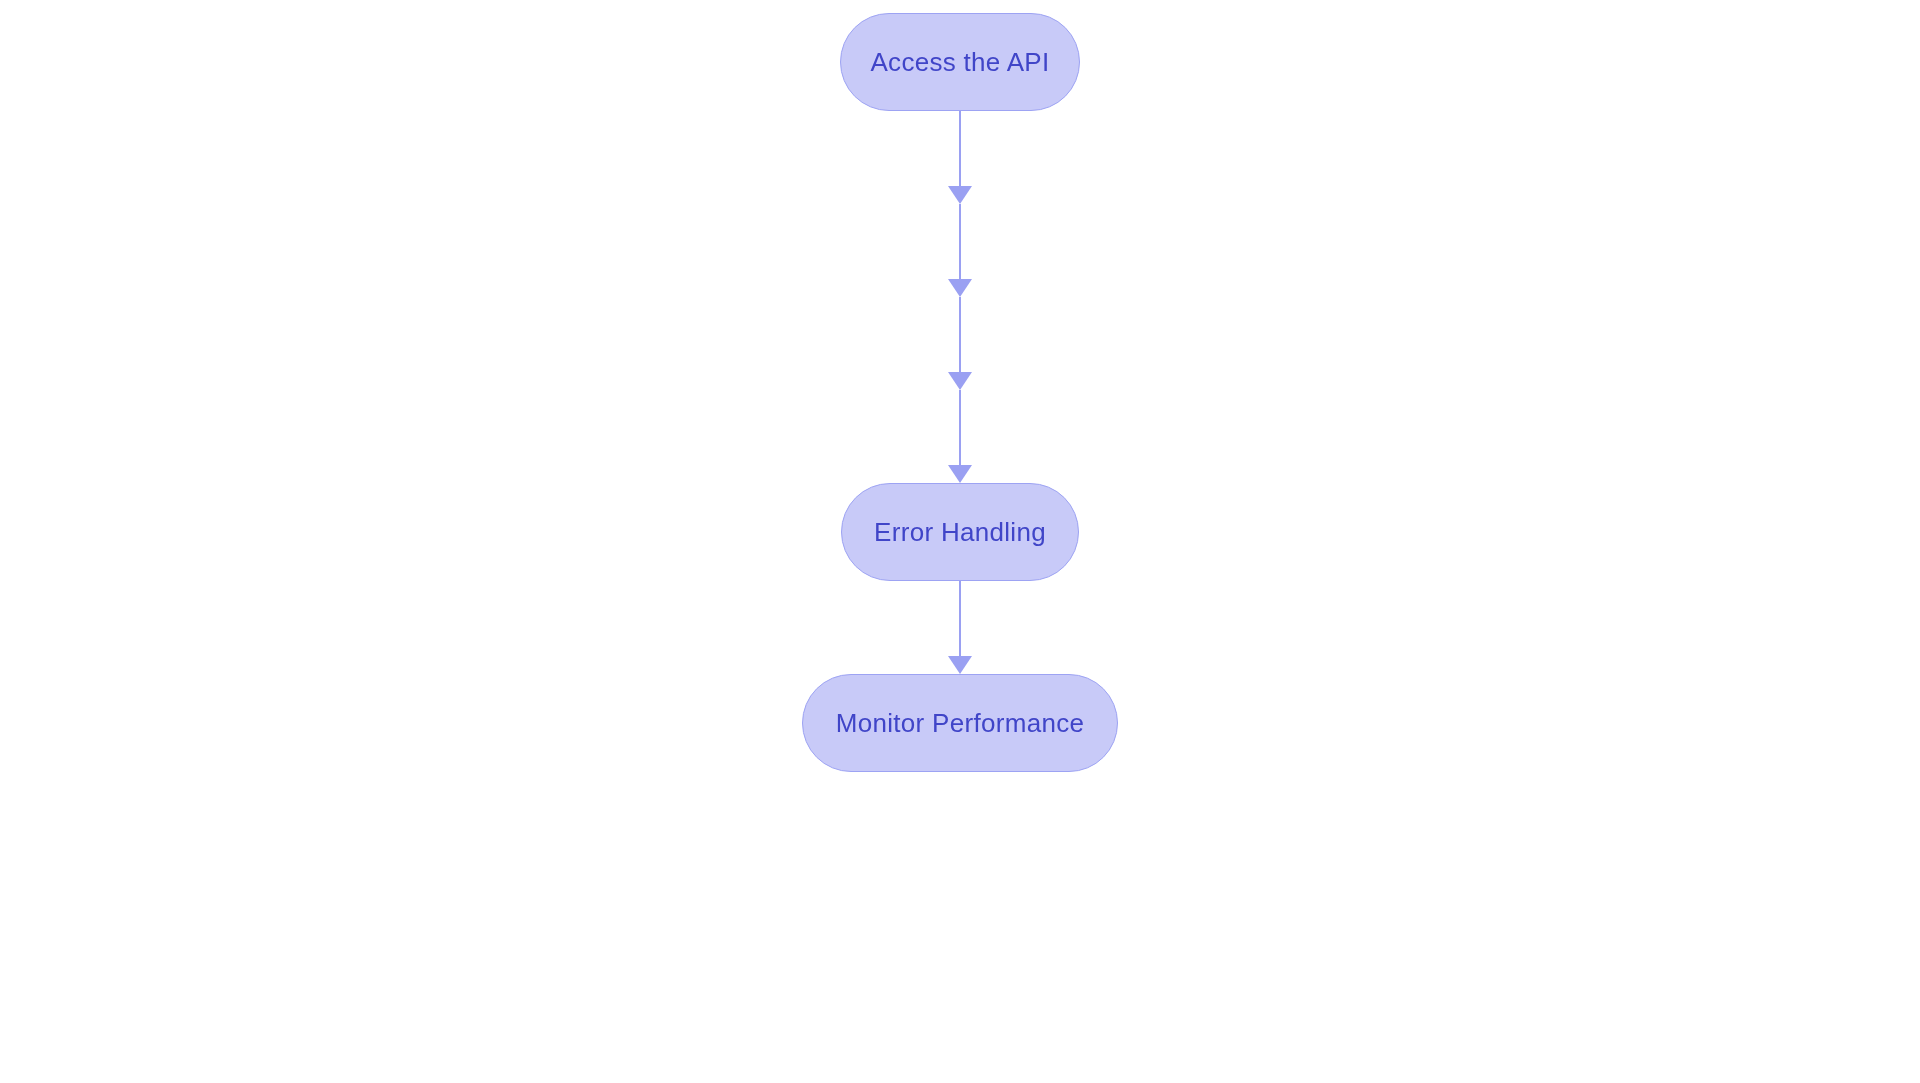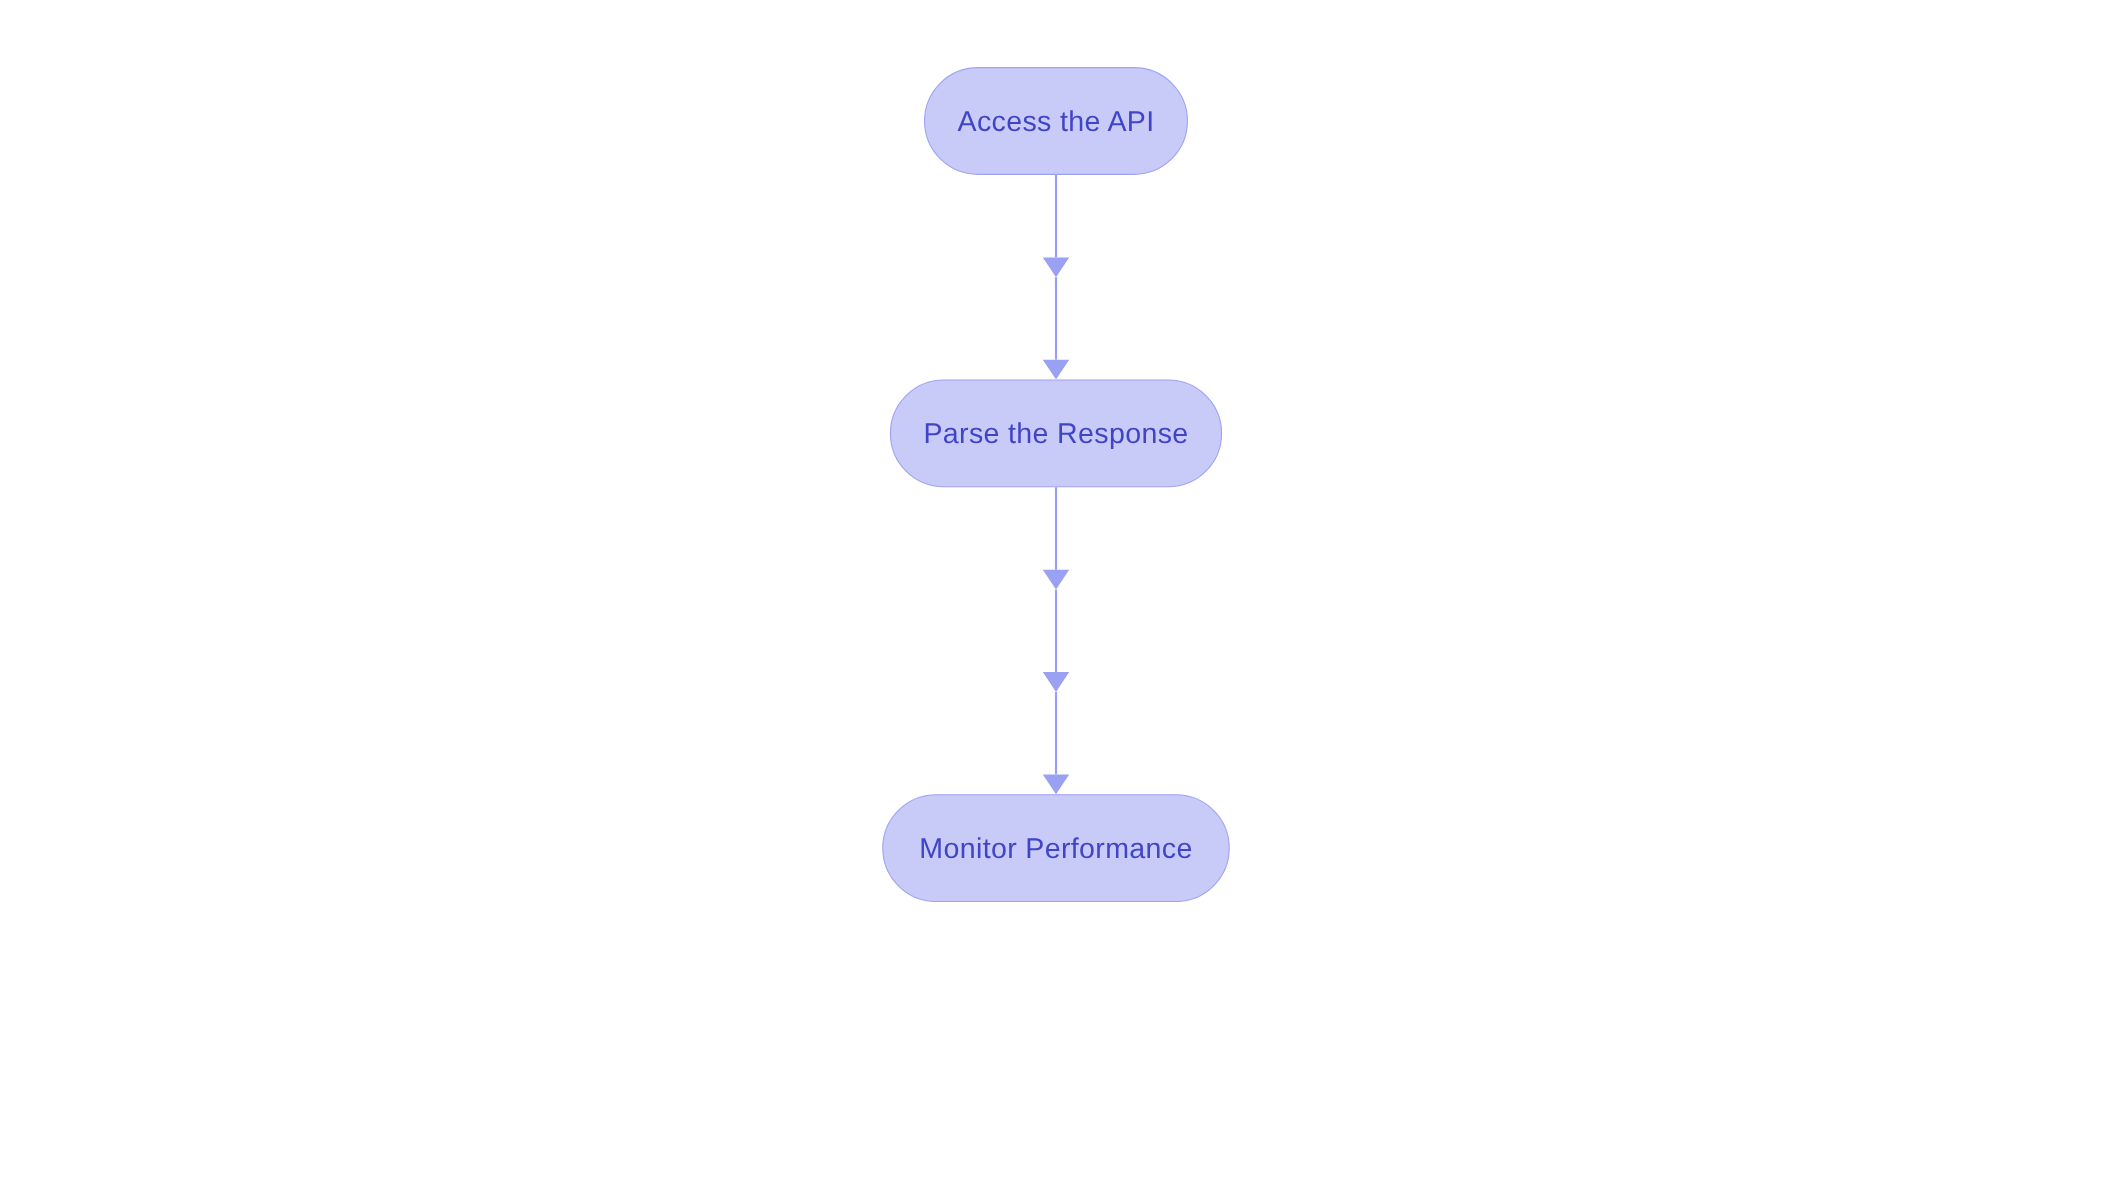--- a/index.html
+++ b/index.html
@@ -11,21 +11,20 @@
     width: 1920px;
     height: 1083px;
     overflow: hidden;
     font-family: "Liberation Sans", sans-serif;
   }
   .canvas {
     position: relative;
     width: 1920px;
     height: 1031px;
     background: var(--bg, #ffffff);
-    margin-top: 48px;
   }
   .flow {
     position: absolute;
     left: 50%;
     top: 13px;
     transform: translateX(-50%);
     display: flex;
     flex-direction: column;
     align-items: center;
   }
@@ -88,35 +87,35 @@
       <div class="edge-line"></div>
       <div class="edge-head"></div>
     </div>
 
 
     <div class="connector">
       <div class="edge-line"></div>
       <div class="edge-head"></div>
     </div>
 
-    <div class="node w3">
-      <span class="node-label">Parse the Response</span>
-    </div>
 
     <div class="connector">
       <div class="edge-line"></div>
       <div class="edge-head"></div>
     </div>
 
 
     <div class="connector">
       <div class="edge-line"></div>
       <div class="edge-head"></div>
     </div>
 
+    <div class="node w5">
+      <span class="node-label">Error Handling</span>
+    </div>
 
     <div class="connector">
       <div class="edge-line"></div>
       <div class="edge-head"></div>
     </div>
 
     <div class="node w6">
       <span class="node-label">Monitor Performance</span>
     </div>
 

